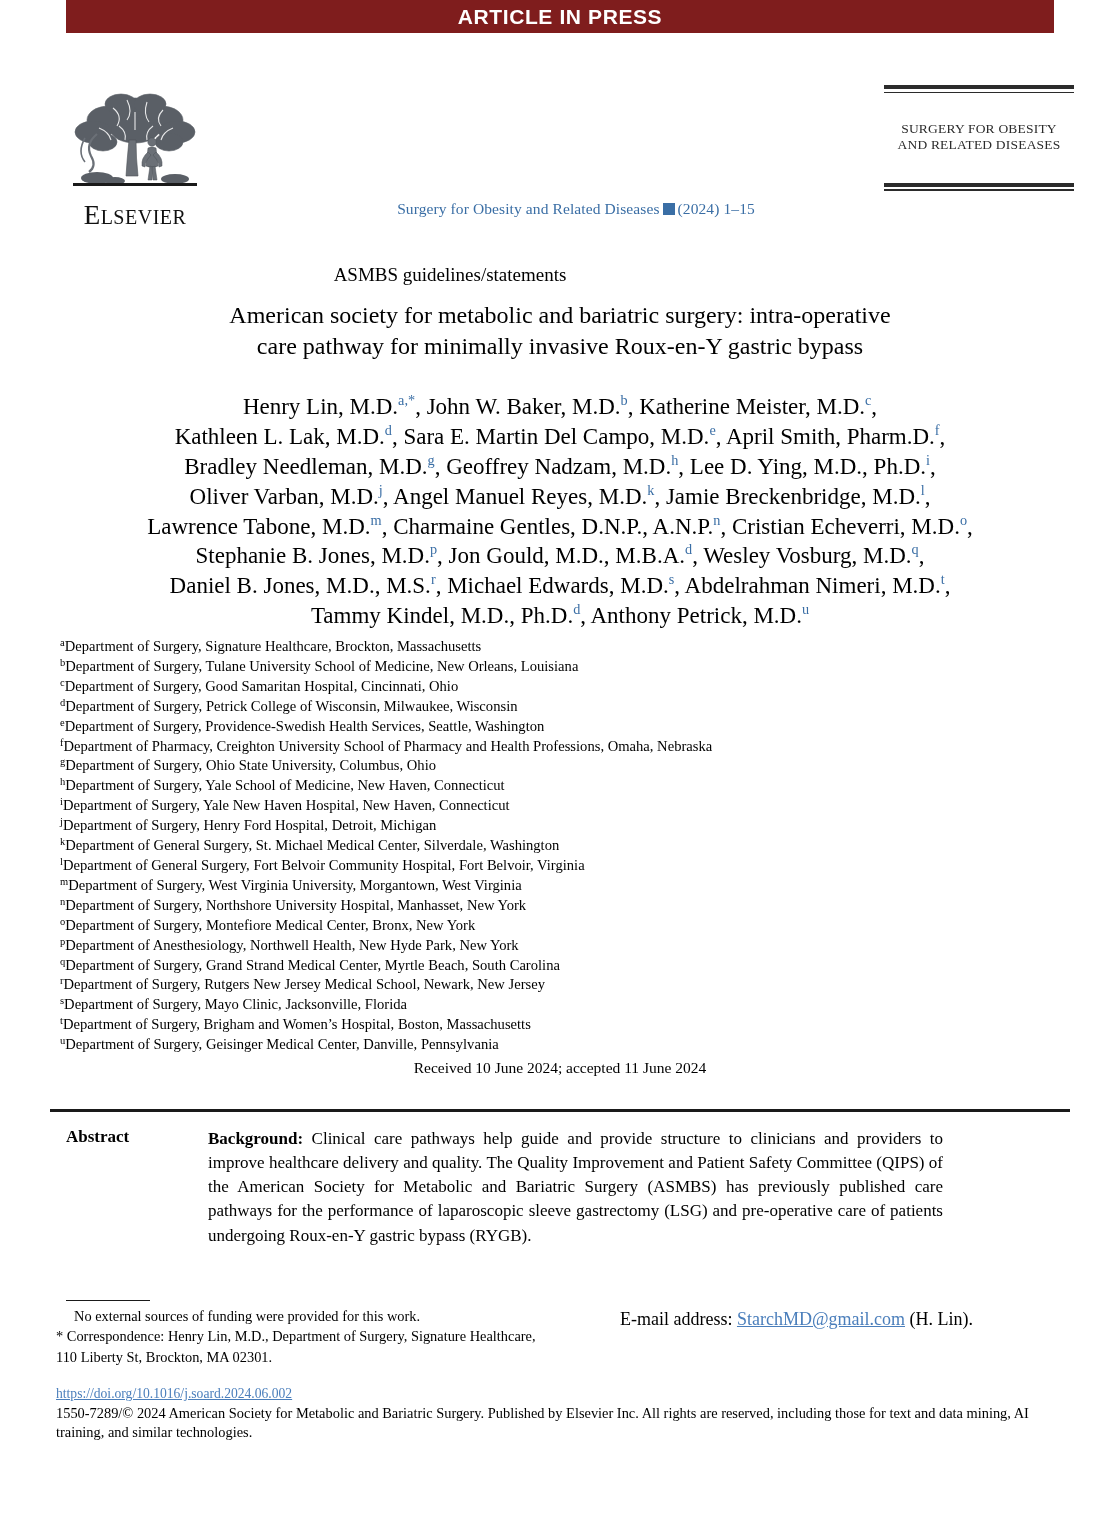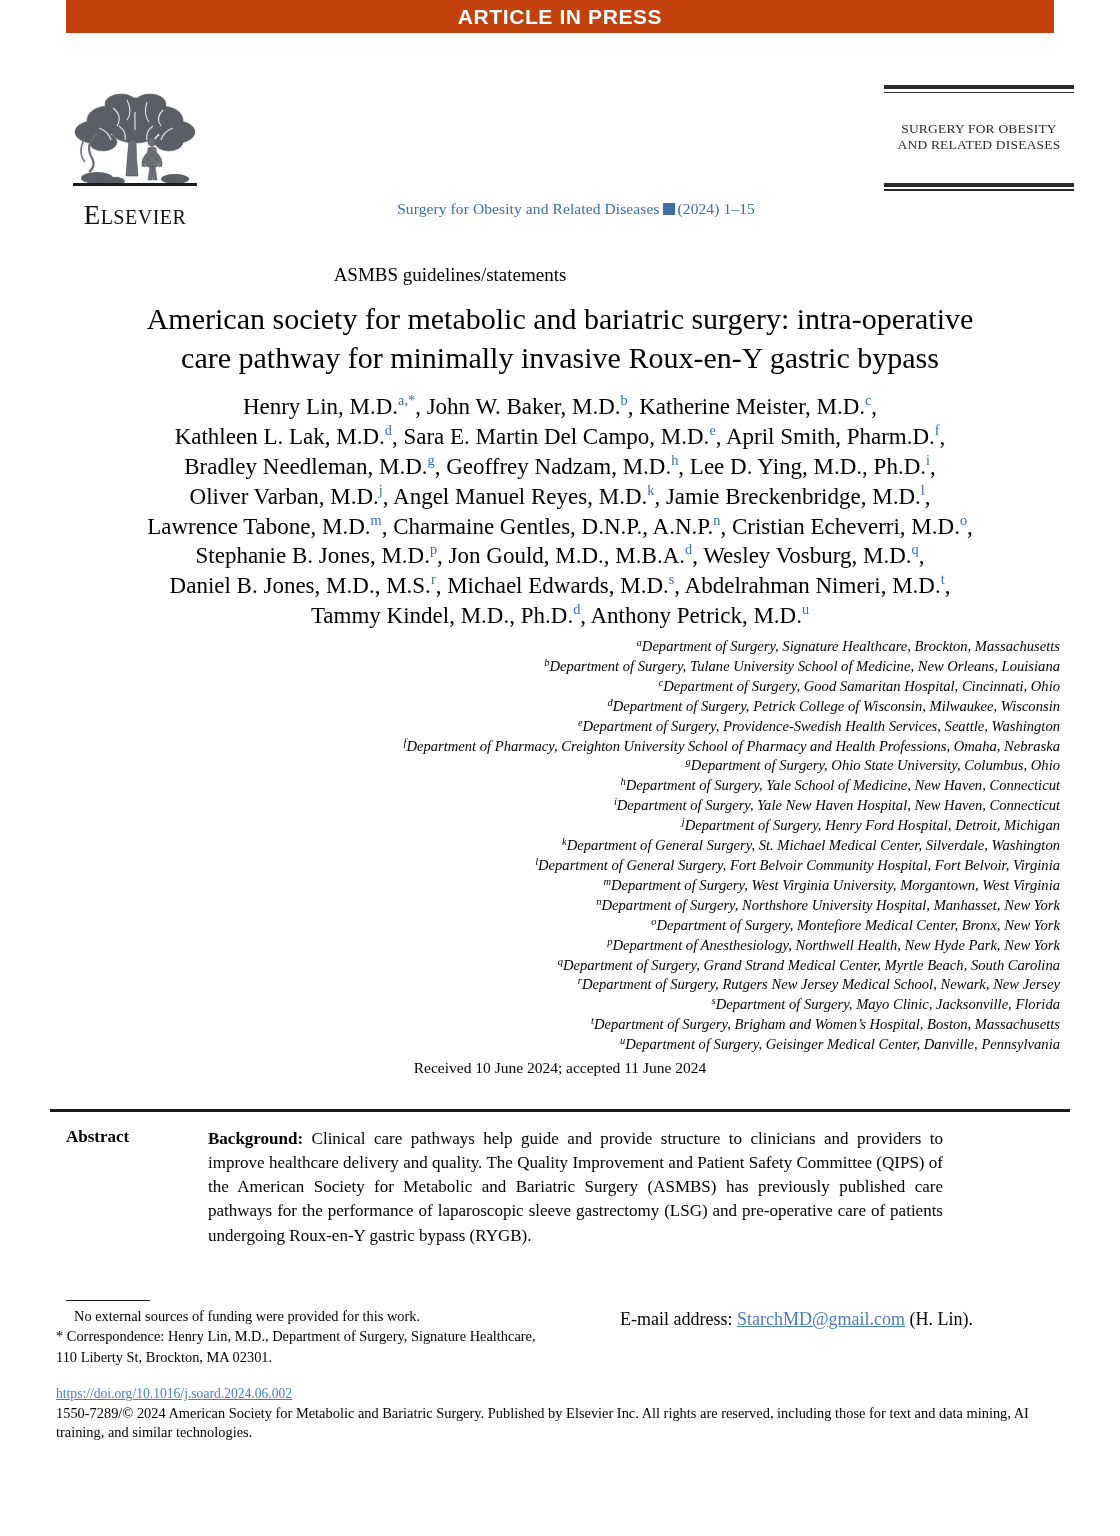--- a/index.html
+++ b/index.html
@@ -16,21 +16,21 @@
     overflow: hidden;
   }
 
   
   .press-banner {
     position: absolute;
     left: 66px;
     top: 0;
     width: 988px;
     height: 33px;
-    background: #c2410c;
+    background: #7f1d1d;
     display: flex;
     align-items: center;
     justify-content: center;
   }
   .press-banner-text {
     font-family: "Liberation Sans", "DejaVu Sans", sans-serif;
     font-weight: bold;
     font-size: 21px;
     letter-spacing: 0.6px;
     color: #ffffff;
@@ -107,21 +107,21 @@
     width: 900px;
     text-align: center;
     font-size: 19px;
   }
   .article-title {
     position: absolute;
     left: 70px;
     top: 300px;
     width: 980px;
     text-align: center;
-    font-size: 30px;
+    font-size: 24px;
     line-height: 1.29;
     font-weight: normal;
     margin: 0;
   }
 
   .authors {
     position: absolute;
     left: 60px;
     top: 392px;
     width: 1000px;
@@ -134,22 +134,21 @@
     font-size: 0.62em;
     vertical-align: 0.62em;
     line-height: 0;
   }
 
   .affiliations {
     position: absolute;
     left: 60px;
     top: 637px;
     width: 1000px;
-    text-align: right;
-    font-style: italic;
+    text-align: left;
     font-size: 14.6px;
     line-height: 1.365;
   }
   .affiliations sup {
     font-size: 0.72em;
     vertical-align: 0.52em;
     line-height: 0;
   }
   .received {
     position: absolute;

